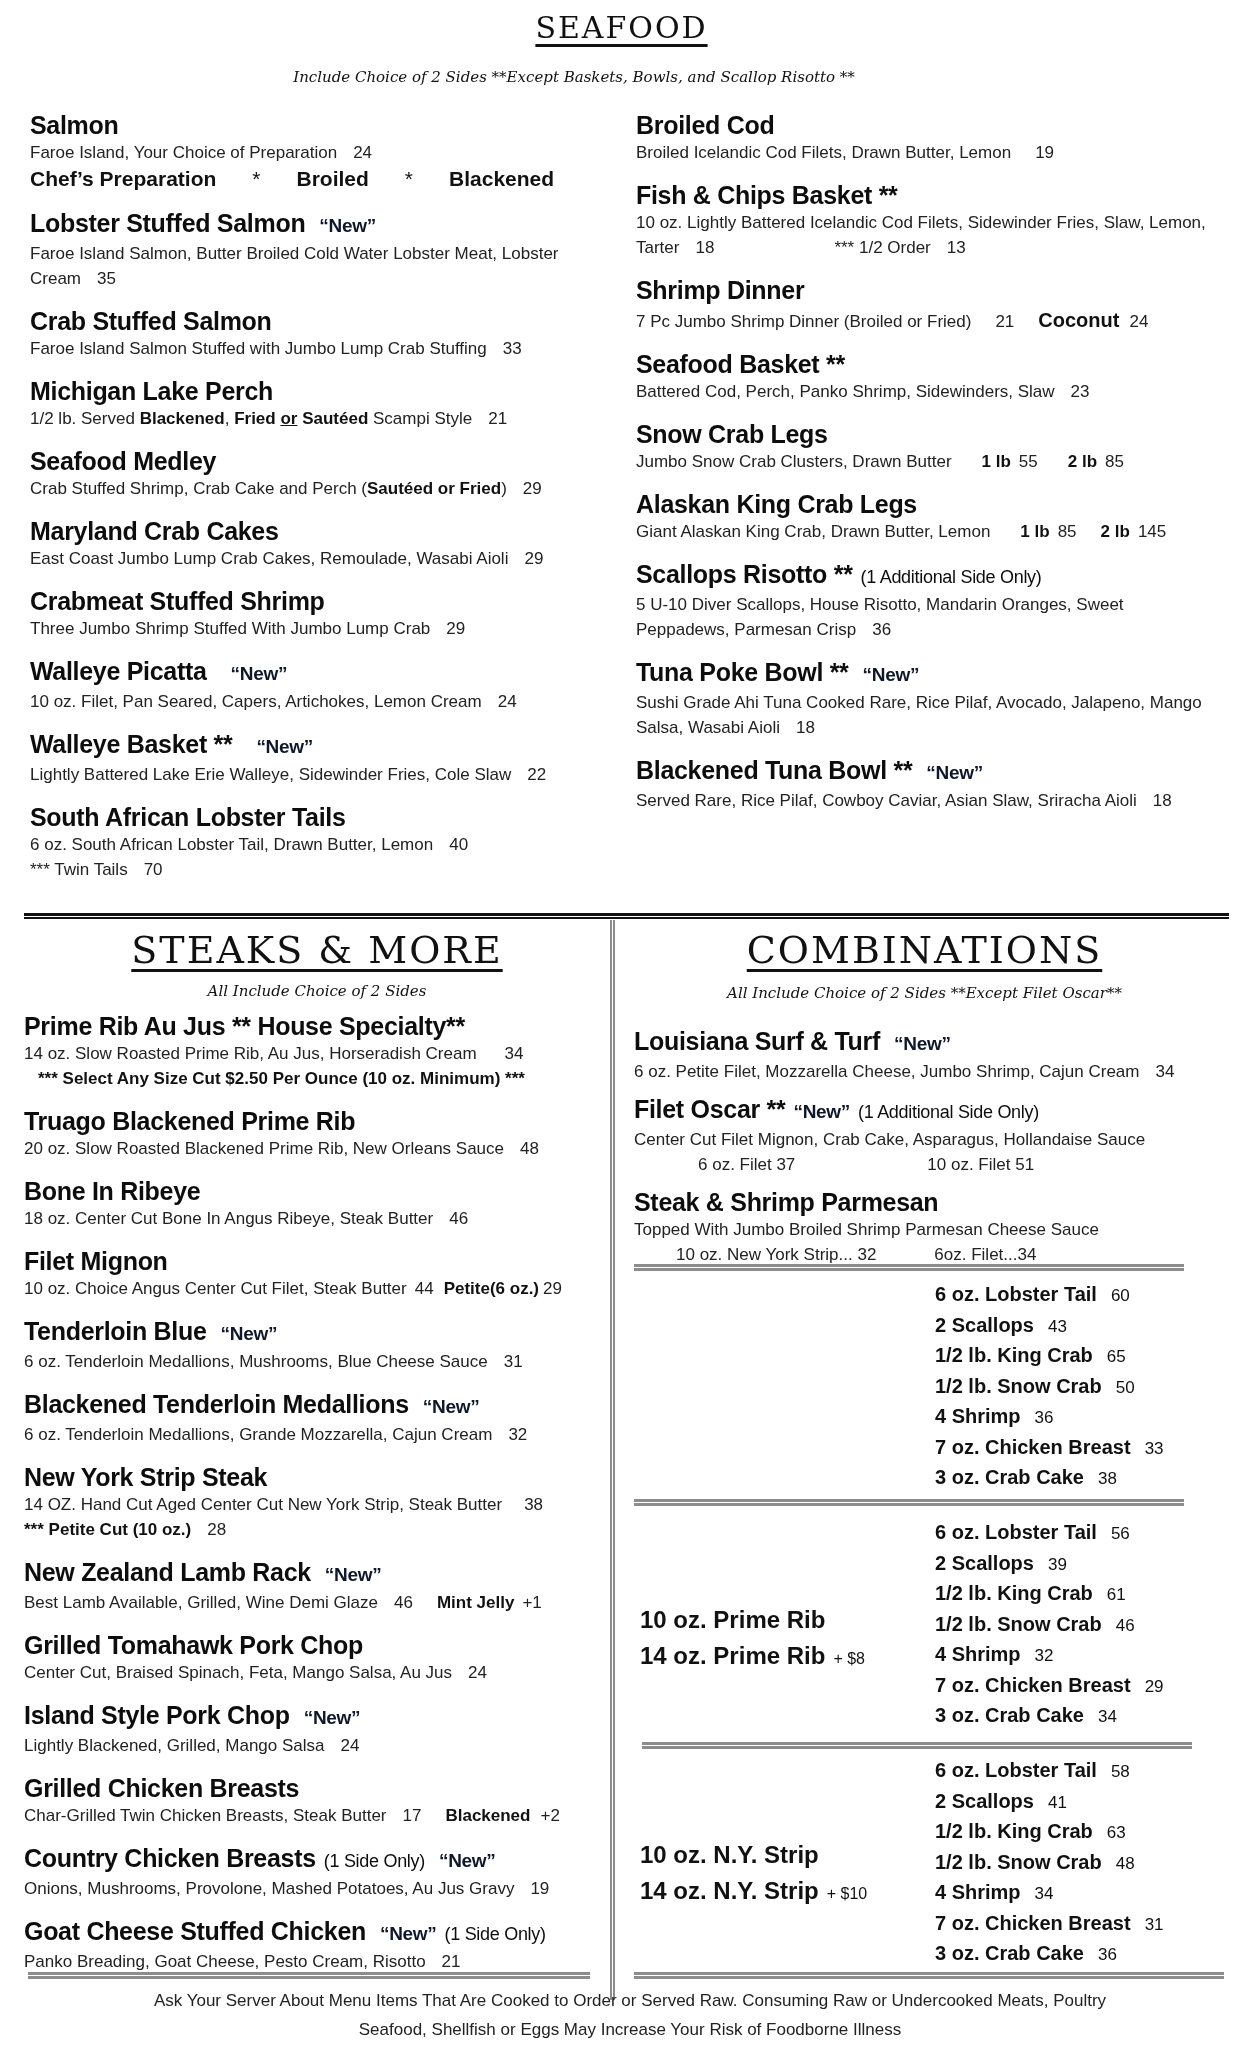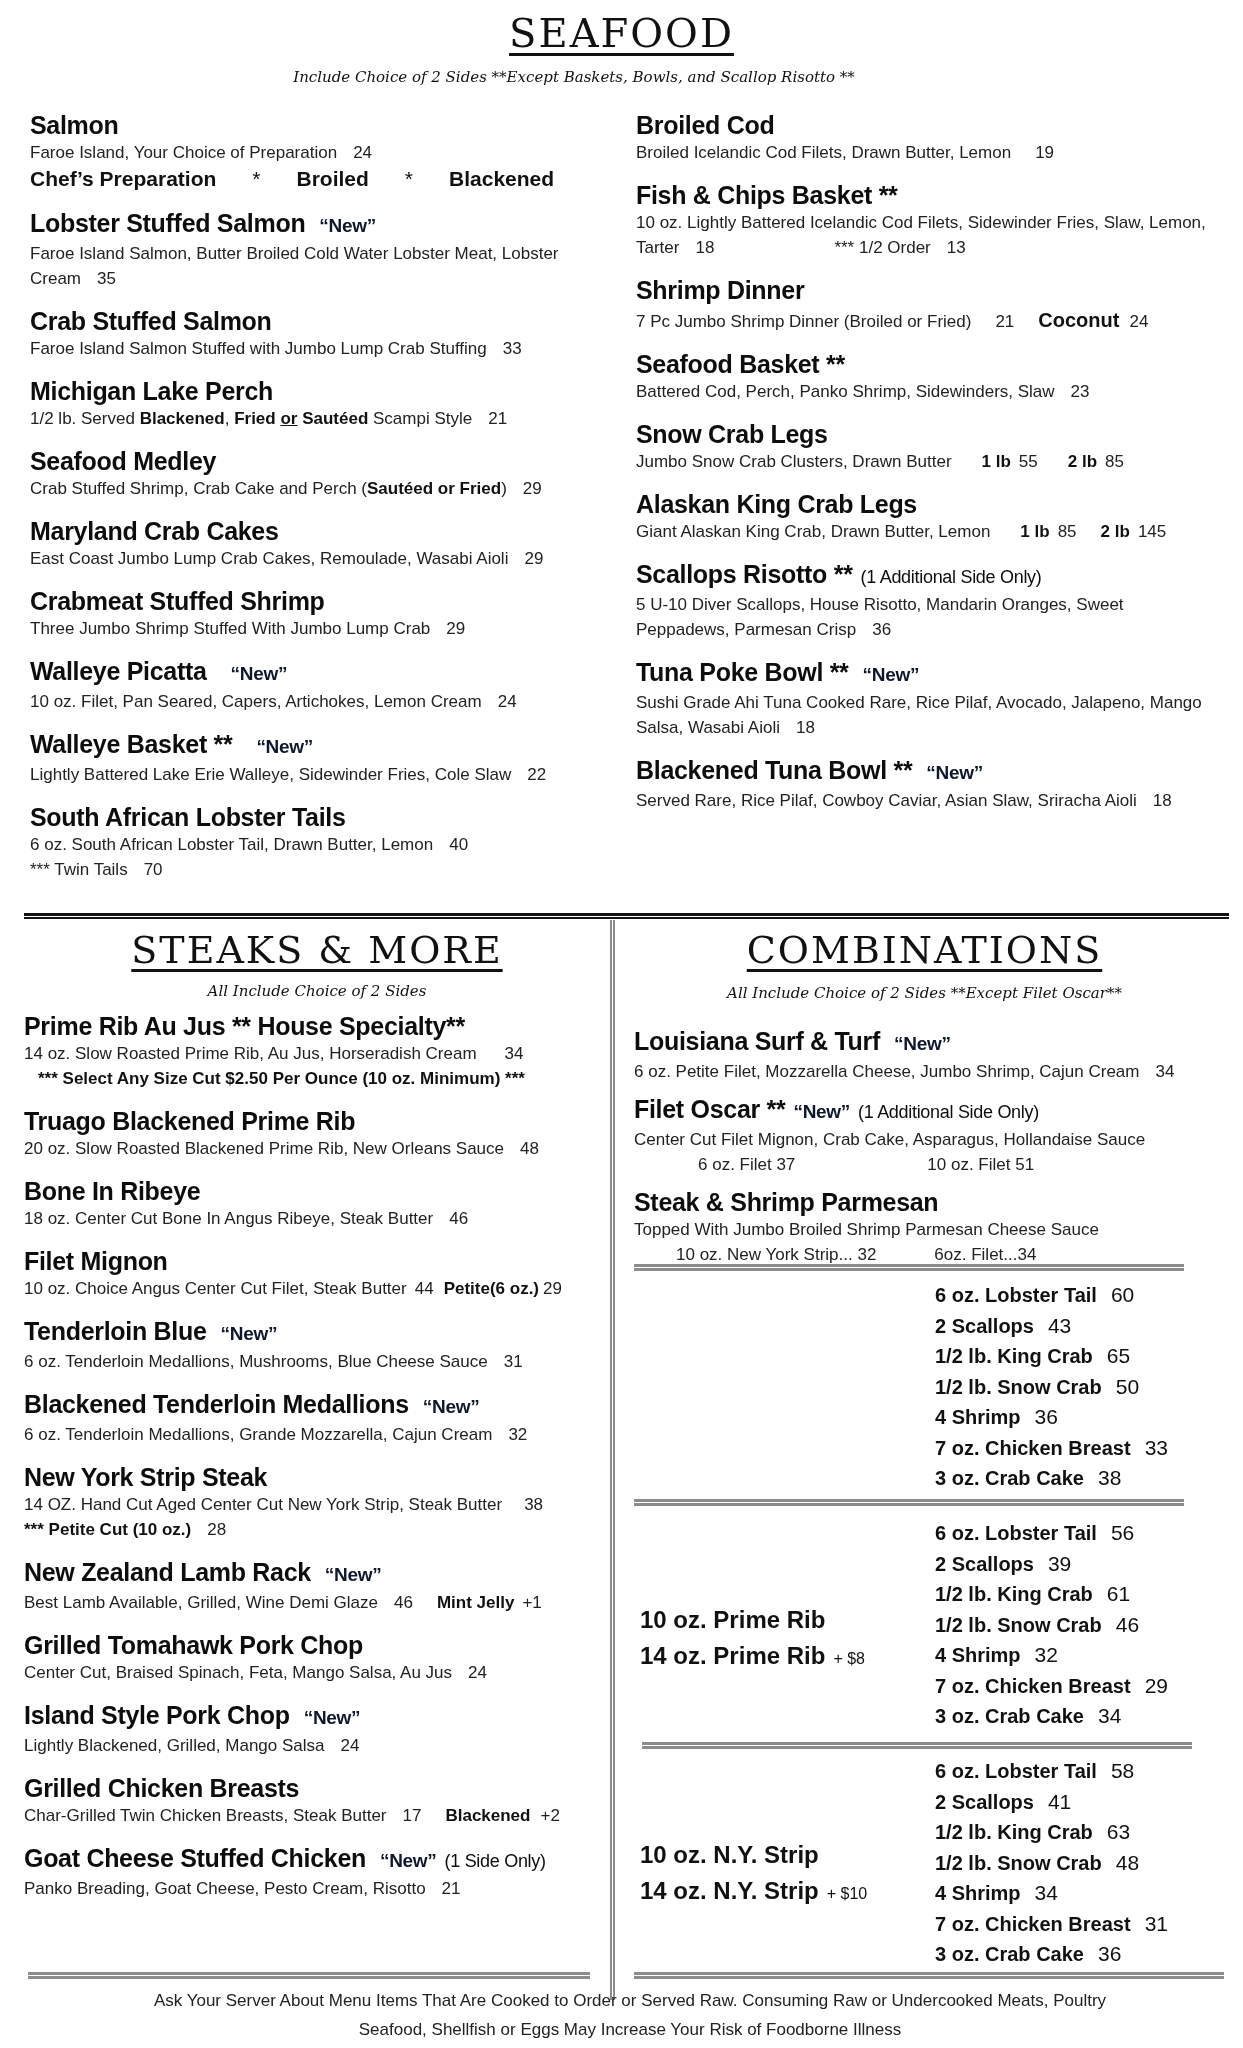--- a/index.html
+++ b/index.html
@@ -17,21 +17,21 @@
     color: #111;
   }
   .script-sub {
     font-family: "DejaVu Serif", serif;
     font-style: italic;
     font-size: 15px;
     text-align: center;
     color: #111;
   }
 
-  .page-title { position: absolute; left: 0; top: 10px; width: 1243px; font-size: 40px; }
+  .page-title { position: absolute; left: 0; top: 10px; width: 1243px; font-size: 30px; }
   .page-sub { position: absolute; left: 0; top: 68px; width: 1148px; }
 
   .col { position: absolute; }
   .item { margin-bottom: 15px; }
   .name { font-size: 25px; font-weight: bold; line-height: 30px; color: #0d0d0d; letter-spacing: -0.3px; }
   .desc { font-size: 17px; line-height: 25px; color: #222; }
   .desc b { color: #111; }
   .new { color: #0f172a; font-weight: bold; font-size: 19px; margin-left: 14px; }
   .note { font-size: 18px; font-weight: normal; margin-left: 8px; }
   .price { margin-left: 16px; }
@@ -48,21 +48,21 @@
   }
   .vr {
     position: absolute; width: 5px;
     border-left: 2px solid #8c8c8c; border-right: 2px solid #8c8c8c;
   }
 
   .combo-block { position: absolute; left: 640px; width: 560px; }
   .combo-left { position: absolute; left: 0; font-size: 24px; font-weight: bold; line-height: 36px; }
   .combo-left .up { font-size: 16px; font-weight: normal; margin-left: 8px; }
   .combo-right { position: absolute; left: 295px; font-size: 20px; font-weight: bold; line-height: 29.5px; }
-  .combo-right .p { font-weight: normal; font-size: 21px; margin-left: 14px; }
+  .combo-right .p { font-weight: normal; font-size: 17px; margin-left: 14px; }
 
   .footer { position: absolute; left: 0; width: 1243px; text-align: center; font-size: 17px; line-height: 29px; color: #222; padding-left: 17px; }
 </style>
 </head>
 <body>
 
 <div class="script-title page-title">SEAFOOD</div>
 <div class="script-sub page-sub">Include Choice of 2 Sides **Except Baskets, Bowls, and Scallop Risotto **</div>
 
 <div class="col" style="left:30px; top:110px; width:580px;">
@@ -194,20 +194,24 @@
     <div class="name">Grilled Tomahawk Pork Chop</div>
     <div class="desc"><span>Center Cut, Braised Spinach, Feta, Mango Salsa, Au Jus</span><span class="price">24</span></div>
   </div>
   <div class="item">
     <div class="name"><span>Island Style Pork Chop</span><span class="new">“New”</span></div>
     <div class="desc"><span>Lightly Blackened, Grilled, Mango Salsa</span><span class="price">24</span></div>
   </div>
   <div class="item">
     <div class="name">Grilled Chicken Breasts</div>
     <div class="desc"><span>Char-Grilled Twin Chicken Breasts, Steak Butter</span><span class="price">17</span><b style="margin-left:24px;">Blackened</b><span style="margin-left:10px;">+2</span></div>
+  </div>
+  <div class="item">
+    <div class="name"><span>Country Chicken Breasts</span><span class="note">(1 Side Only)</span><span class="new">“New”</span></div>
+    <div class="desc"><span>Onions, Mushrooms, Provolone, Mashed Potatoes, Au Jus Gravy</span><span class="price">19</span></div>
   </div>
   <div class="item">
     <div class="name"><span>Goat Cheese Stuffed Chicken</span><span class="new">“New”</span><span class="note">(1 Side Only)</span></div>
     <div class="desc"><span>Panko Breading, Goat Cheese, Pesto Cream, Risotto</span><span class="price">21</span></div>
   </div>
 </div>
 
 <div class="script-title" style="position:absolute; left:620px; top:928px; width:609px; font-size:38px;">COMBINATIONS</div>
 <div class="script-sub" style="position:absolute; left:620px; top:984px; width:609px;">All Include Choice of 2 Sides **Except Filet Oscar**</div>
 

